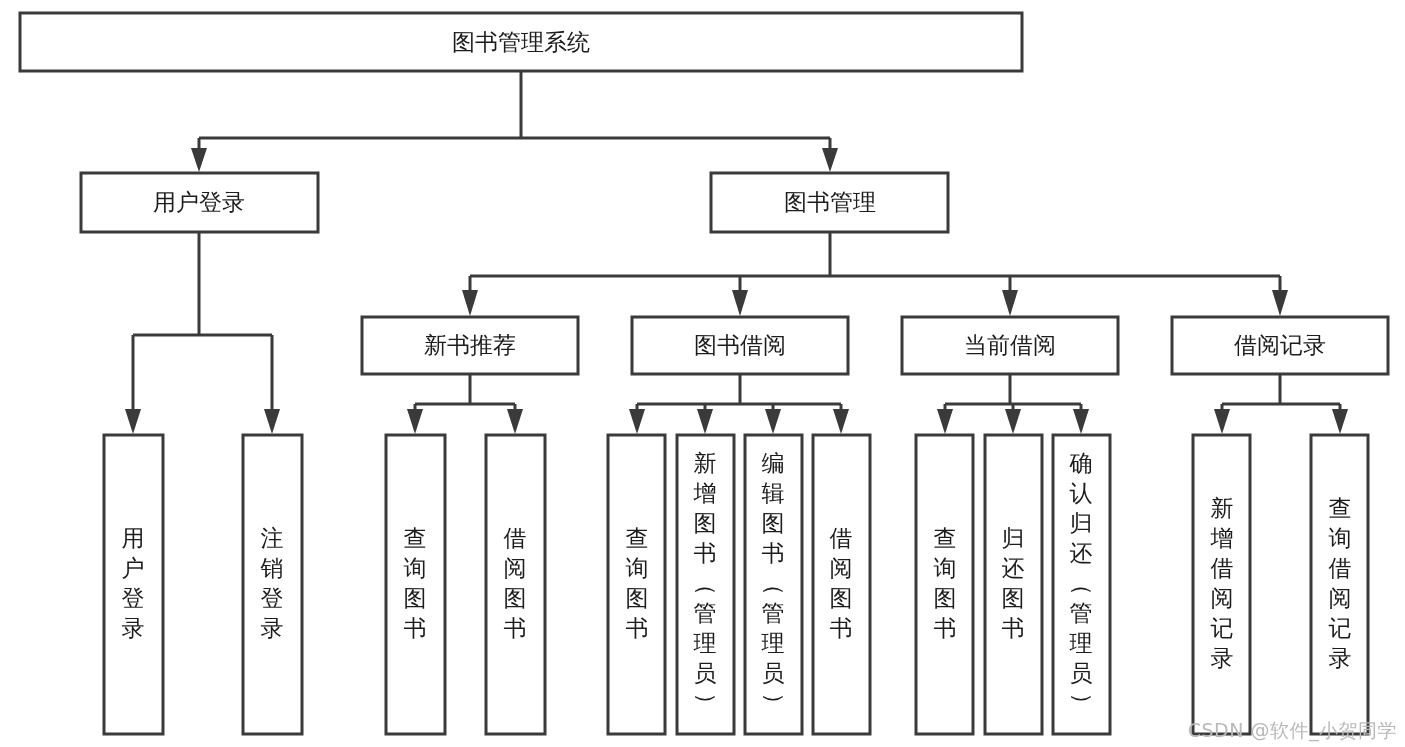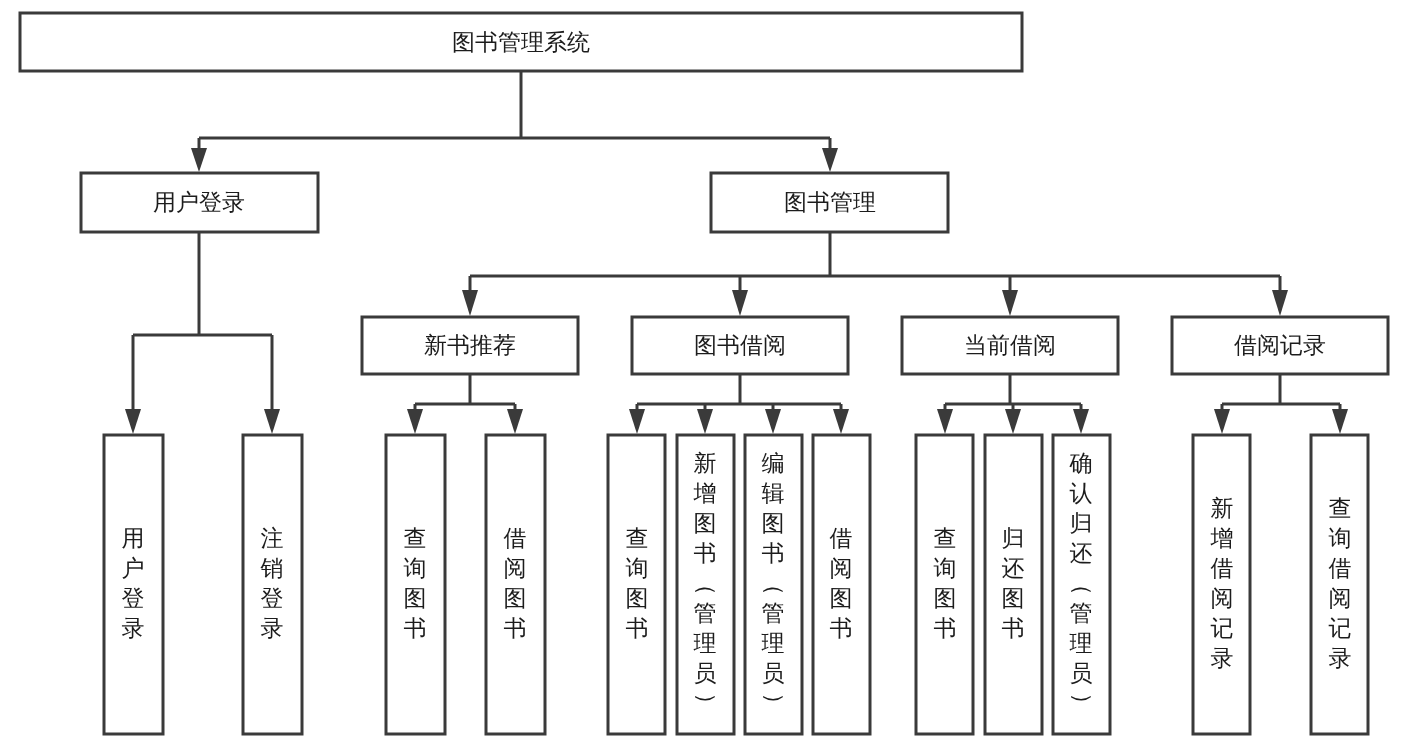--- a/index.html
+++ b/index.html
@@ -318,13 +318,14 @@
             <text class="node-label-v-char" x="1340" y="569">借</text>
             <text class="node-label-v-char" x="1340" y="599">阅</text>
             <text class="node-label-v-char" x="1340" y="629">记</text>
             <text class="node-label-v-char" x="1340" y="659">录</text>
           </g>
       </g>
 
     </g>
   </svg>
 
+  <div class="watermark-text">CSDN @软件_小贺同学</div>
 </div>
 
 </body></html>

